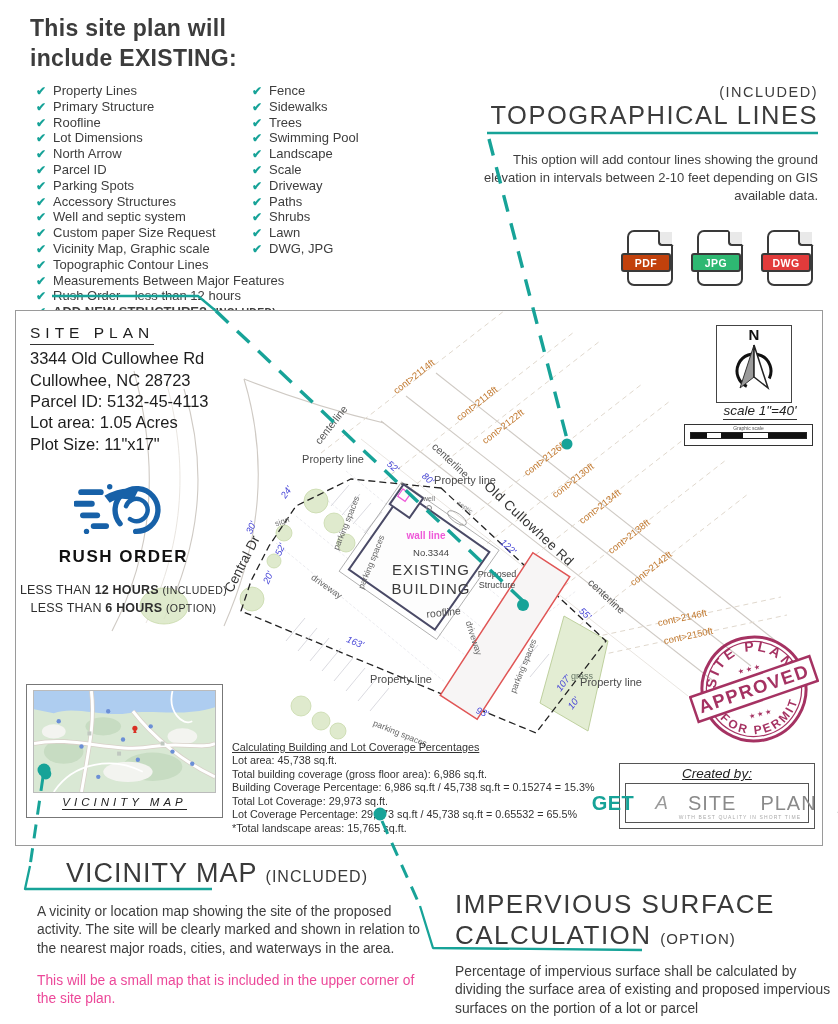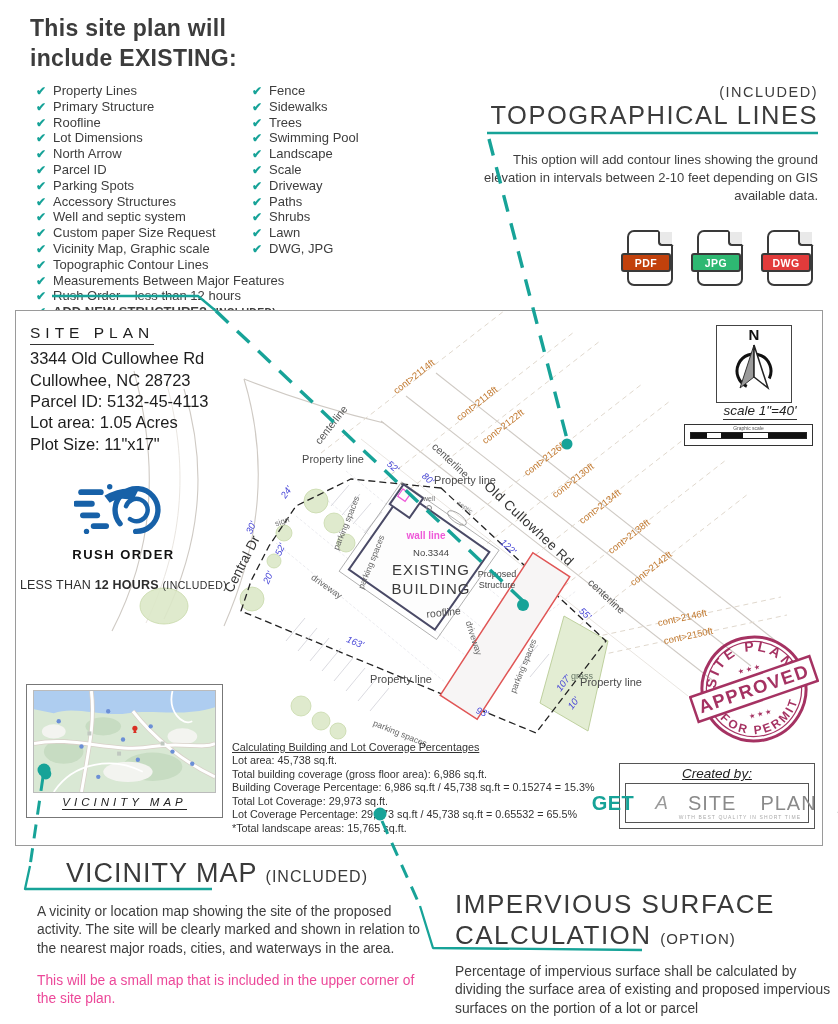--- a/index.html
+++ b/index.html
@@ -28,21 +28,21 @@
              border-top:2.5px solid #fff;border-right:2.5px solid #fff;}
   .file-ribbon{position:absolute;left:-8px;top:21px;width:46px;height:15px;border:2px solid #3a3a3a;border-radius:3px;
                color:#fff;font-size:10.5px;font-weight:800;display:flex;align-items:center;justify-content:center;letter-spacing:.5px;}
   .rb-pdf{background:#c2410c;} .rb-jpg{background:#2EB872;} .rb-dwg{background:#E23B3B;}
 
   
   .plan{left:15px;top:310px;width:806px;height:534px;border:1.2px solid #9a9a9a;background:#fff;}
   .plan-info{left:14px;top:11px;font-size:16.5px;line-height:1.3;color:#1d1d1d;}
   .plan-info .sp-title{display:inline-block;font-size:15.5px;letter-spacing:5px;border-bottom:1.5px solid #333;padding-bottom:1px;margin-bottom:3px;}
   .rush{left:-10px;top:170px;width:235px;text-align:center;}
-  .rush-title{font-size:13px;font-weight:800;letter-spacing:1.5px;color:#111;margin-top:4px;}
+  .rush-title{font-size:17px;font-weight:800;letter-spacing:1.5px;color:#111;margin-top:4px;}
   .rush-lines{margin-top:14px;font-size:12.5px;font-weight:500;color:#2e2e2e;line-height:1.45;letter-spacing:.2px;}
   .rush-lines b{font-weight:800;}
   .rush-lines .nt{font-size:10.5px;letter-spacing:.4px;}
   .north-box{left:700px;top:14px;width:74px;height:76px;border:1.5px solid #444;text-align:center;background:#fff;}
   .north-n{font-size:15px;font-weight:700;color:#111;line-height:14px;margin-top:2px;}
   .scale-lbl{left:694px;top:92px;width:100px;text-align:center;font-style:italic;font-size:13.5px;color:#222;}
   .scale-lbl span{border-bottom:1.2px solid #333;padding-bottom:1px;}
   .gscale{left:668px;top:113px;width:127px;height:20px;border:1.2px solid #333;background:#fff;}
   .gs-cap{font-size:5px;color:#555;text-align:center;line-height:6px;}
   .gs-bar{display:flex;height:5px;margin:1px 5px 0 5px;border:1px solid #222;}
@@ -392,20 +392,21 @@
           <path d="M10 38 H26" stroke-width="6.5"></path>
           <path d="M22 50 H36" stroke-width="6.5"></path>
         </g>
         <circle cx="40" cy="6" r="3" fill="#1761A8"></circle>
         <circle cx="14" cy="56" r="3" fill="#1761A8"></circle>
         <path d="M34 16 Q56 4 72 10 L66 22 Q52 16 40 24 Z" fill="#1761A8"></path>
       </svg>
       <div class="rush-title">RUSH ORDER</div>
       <div class="rush-lines">
         <div><span>LESS THAN</span> <b>12 HOURS</b> <span class="nt">(INCLUDED)</span></div>
+        <div><span>LESS THAN</span> <b>6 HOURS</b> <span class="nt">(OPTION)</span></div>
       </div>
     </div>
 
     <div class="abs north-box">
       <div class="north-n">N</div>
       <svg width="60" height="54" viewBox="0 0 60 54">
         <circle cx="30" cy="29" r="17" fill="none" stroke="#111" stroke-width="3" stroke-dasharray="80 27" transform="rotate(115 30 29)"></circle>
         <polygon points="30,3 16,46 30,35" fill="#9a9a9a" stroke="#333" stroke-width="1"></polygon>
         <polygon points="30,3 44,46 30,35" fill="#fff" stroke="#222" stroke-width="1.5"></polygon>
       </svg>

